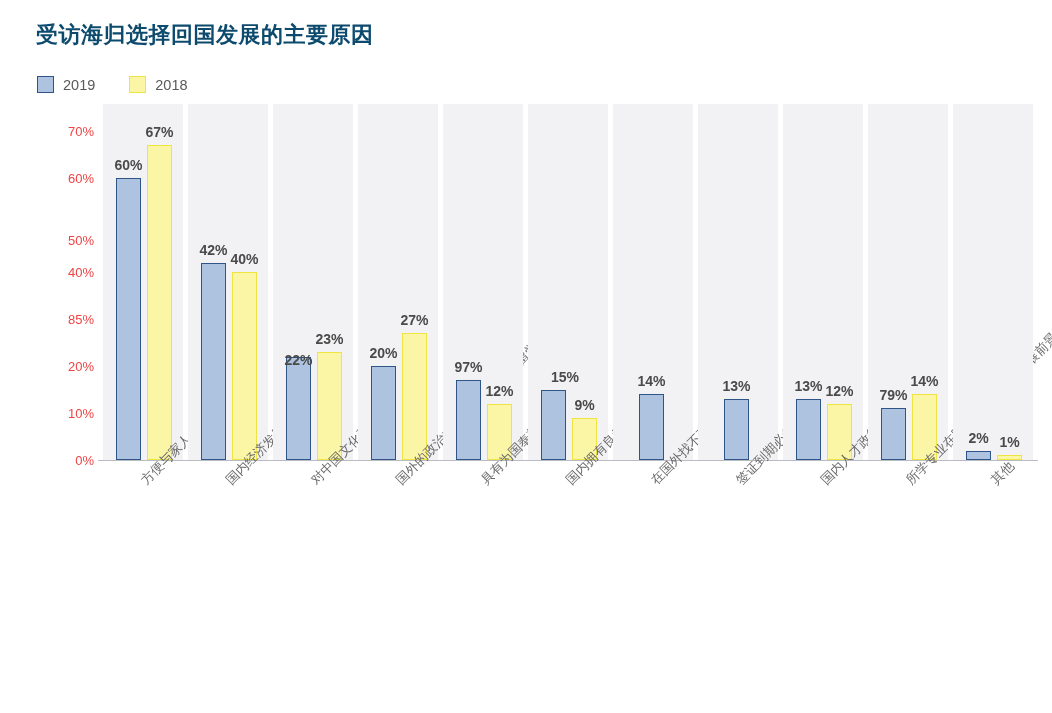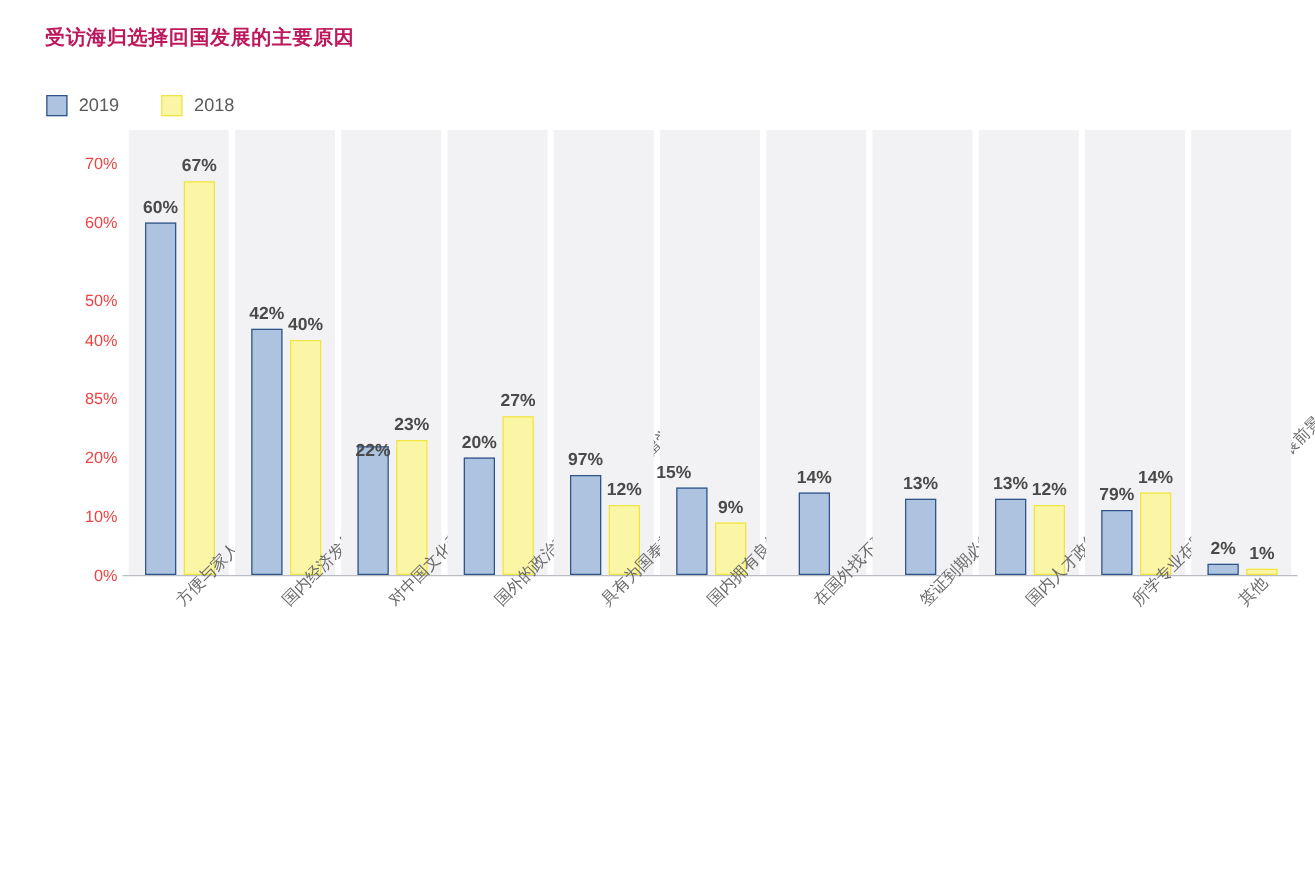--- a/index.html
+++ b/index.html
@@ -13,23 +13,23 @@
     position: relative;
     font-family: "Liberation Sans", "DejaVu Sans", sans-serif;
     overflow: hidden;
   }
 
   
   #chart-title {
     position: absolute;
     left: 36px;
     top: 20px;
-    font-size: 16px;
+    font-size: 22px;
     font-weight: bold;
-    color: #be185d;
+    color: #0c4a6e;
     letter-spacing: 0.5px;
     white-space: nowrap;
   }
 
   
   #legend {
     position: absolute;
     left: 37px;
     top: 76px;
     display: flex;
@@ -192,21 +192,21 @@
     <div class="bar-value" style="left: 391.5px; top: 312.1px;">27%</div>
     <div class="cat-label" style="left: 392px; top: 476px;">国外的政治或社会环境不利于留学生发展</div>
     <div class="band" style="left: 443px; width: 80px; top: 104px; height: 356px;"></div>
     <div class="bar blue" style="left: 456px; width: 25px; height: 79.9px; top: 380.1px;"></div>
     <div class="bar-value" style="left: 445.5px; top: 359.1px;">97%</div>
     <div class="bar yellow" style="left: 487px; width: 25px; height: 56.4px; top: 403.6px;"></div>
     <div class="bar-value" style="left: 476.5px; top: 382.6px;">12%</div>
     <div class="cat-label" style="left: 477px; top: 476px;">具有为国奉献的意愿</div>
     <div class="band" style="left: 528px; width: 80px; top: 104px; height: 356px;"></div>
     <div class="bar blue" style="left: 541px; width: 25px; height: 70.5px; top: 389.5px;"></div>
-    <div class="bar-value" style="left: 516px; top: 368.5px;">15%</div>
+    <div class="bar-value" style="left: 542px; top: 368.5px;">15%</div>
     <div class="bar yellow" style="left: 572px; width: 25px; height: 42.3px; top: 417.7px;"></div>
     <div class="bar-value" style="left: 561.5px; top: 396.7px;">9%</div>
     <div class="cat-label" style="left: 562px; top: 476px;">国内拥有良好的创新创业环境</div>
     <div class="band" style="left: 613px; width: 80px; top: 104px; height: 356px;"></div>
     <div class="bar blue" style="left: 639px; width: 25px; height: 65.8px; top: 394.2px;"></div>
     <div class="bar-value" style="left: 628.5px; top: 373.2px;">14%</div>
     <div class="cat-label" style="left: 647px; top: 476px;">在国外找不到合适的工作</div>
     <div class="band" style="left: 698px; width: 80px; top: 104px; height: 356px;"></div>
     <div class="bar blue" style="left: 724px; width: 25px; height: 61.1px; top: 398.9px;"></div>
     <div class="bar-value" style="left: 713.5px; top: 377.9px;">13%</div>

